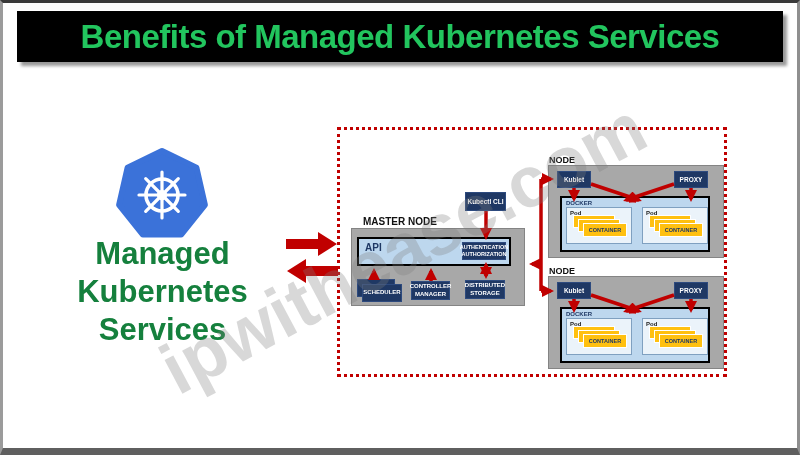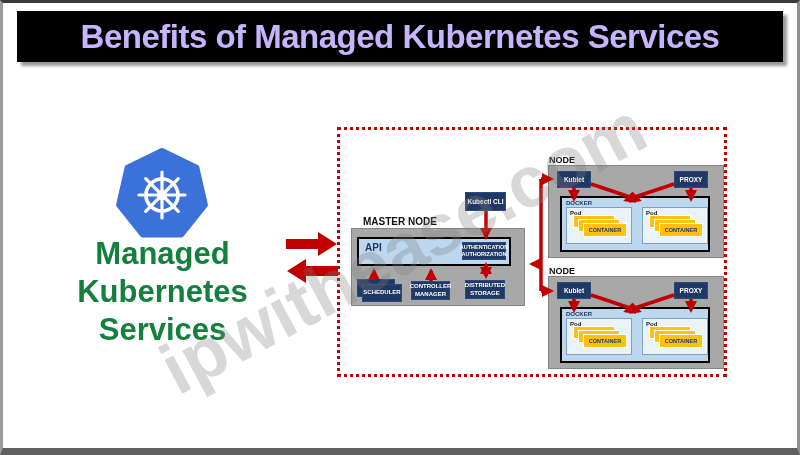--- a/index.html
+++ b/index.html
@@ -6,21 +6,21 @@
   .page{
     position:relative;width:800px;height:455px;background:#ffffff;
     box-sizing:border-box;overflow:hidden;
     border-top:3px solid #3a3a3a;border-left:3px solid #9b9b9b;
     border-right:3px solid #8f8f8f;border-bottom:7px solid #5f5f5f;
     font-family:"Liberation Sans",sans-serif;
   }
   
   .banner{
     position:absolute;left:14px;top:8px;width:766px;height:51px;
-    background:#000;color:#c4b5fd;display:flex;align-items:center;justify-content:center;
+    background:#000;color:#22c55e;display:flex;align-items:center;justify-content:center;
     font-size:33px;font-weight:bold;letter-spacing:-0.5px;
     box-shadow:4px 4px 3px rgba(0,0,0,0.40);
   }
   
   .caption{
     position:absolute;left:37px;top:232px;width:245px;text-align:center;
     font-size:31px;font-weight:bold;color:#15803d;line-height:38px;
   }
   
   .arch-frame{

